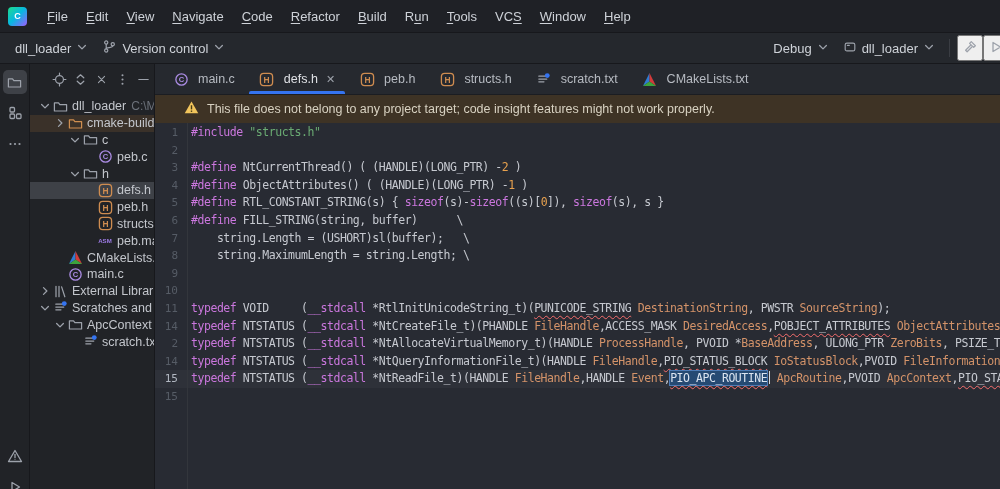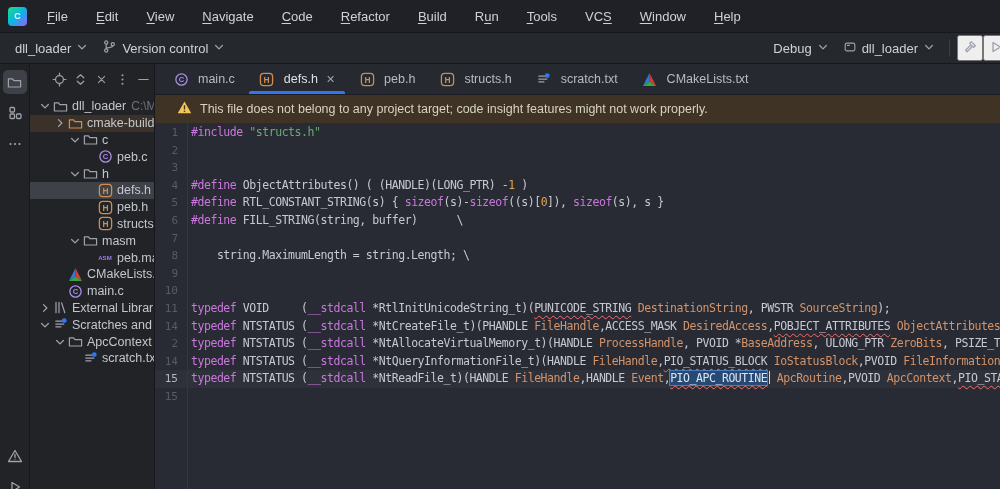--- a/index.html
+++ b/index.html
@@ -7,21 +7,21 @@
     font-family:"Liberation Sans",sans-serif;-webkit-font-smoothing:antialiased}
   .app{width:1000px;height:489px;display:flex;flex-direction:column;background:#282b33}
 
   
   .menubar{flex:0 0 33px;background:#1f2126;display:flex;align-items:center;
     padding:0 8px;border-bottom:1px solid #17181c}
   .logo{width:19px;height:19px;border-radius:4px;margin-right:12px;
     background:linear-gradient(135deg,#1fdc8a 0%,#07b8e0 48%,#9d5cff 100%);
     display:flex;align-items:center;justify-content:center}
   .logo span{color:#fff;font-size:9px;font-weight:bold}
-  .menu{display:flex;align-items:center;gap:12px}
+  .menu{display:flex;align-items:center;gap:2px}
   .menu-item{color:#ced2d8;font-size:13px;padding:3px 8px;border-radius:4px;cursor:default}
   .mn{text-decoration:underline;text-underline-offset:2px;text-decoration-thickness:1px}
 
   
   .toolbar{flex:0 0 31px;background:#25282d;display:flex;align-items:center;
     justify-content:space-between;padding-left:8px;border-bottom:1px solid #17181c}
   .tb-left,.tb-right{display:flex;align-items:center}
   .tb-widget{display:flex;align-items:center;gap:5px;color:#ced2d8;font-size:13px;
     background:none;border:none;padding:3px 7px;border-radius:4px;font-family:inherit}
   .tb-sep{width:1px;height:18px;background:#3a3d43;margin:0 7px}
@@ -54,21 +54,21 @@
   .tabbar{flex:0 0 31px;background:#26292f;display:flex;align-items:stretch;
     padding-left:6px;border-bottom:1px solid #1b1d22}
   .tab{position:relative;display:flex;align-items:center;gap:5px;padding:0 12px;
     font-size:12.5px;color:#b7bbc2;cursor:default}
   .tab.active{color:#dfe1e5}
   .tab.active:after{content:"";position:absolute;left:2px;right:2px;bottom:0;height:3px;
     background:#3574f0;border-radius:2px 2px 0 0}
   .tab .close{color:#9da2ab;font-size:11px;margin-left:3px}
 
   .banner{flex:0 0 28px;background:#3e3325;display:flex;align-items:center;gap:8px;
-    padding:0 22px;font-size:12.5px;color:#d8d2c2}
+    padding:0 29px;font-size:12.5px;color:#d8d2c2}
 
   .code{flex:1;position:relative;overflow:hidden;padding-top:1px;
     font-family:"DejaVu Sans Mono","Liberation Mono",monospace;
     font-size:11.5px;letter-spacing:-0.45px;line-height:17.6px;color:#c6c9d0}
   .gutline{position:absolute;left:32px;top:0;bottom:0;width:1px;background:#33363c}
   .cl{display:flex;height:17.6px;white-space:pre}
   .gut{flex:0 0 30px;text-align:right;padding-right:7px;color:#565c66;
     font-size:11px;letter-spacing:0}
   .src{padding-left:6px}
   .cl.cur{background:rgba(255,255,255,.03)}
@@ -316,33 +316,20 @@
           <div class="row" style="padding-left:53px">
     <span class="chev"></span>
             <span class="ficon">
               <svg width="15" height="15" viewBox="0 0 16 16">
                 <rect x="1.5" y="1.5" width="13" height="13" rx="3.5" fill="none" stroke="#ce8c50" stroke-width="1.4"></rect>
                 <text x="8" y="11.5" text-anchor="middle" font-size="9" font-weight="bold" fill="#ce8c50" font-family="Liberation Sans,sans-serif">H</text>
               </svg>
             </span>
     <span>structs.h</span>
           </div>
-          <div class="row" style="padding-left:38px">
-    <span class="chev">
-              <svg width="12" height="12" viewBox="0 0 16 16" fill="none" stroke="#9da2ab" stroke-width="1.7" stroke-linecap="round" stroke-linejoin="round">
-                <path d="M3.5 6l4.5 4.5L12.5 6"></path>
-              </svg>
-            </span>
-            <span class="ficon">
-              <svg width="15" height="15" viewBox="0 0 16 16" fill="none" stroke="#9da2ab" stroke-width="1.3" stroke-linecap="round" stroke-linejoin="round">
-                <path d="M1.5 4.2h4.4l1.4 1.8h7.2v6.8h-13z"></path>
-              </svg>
-            </span>
-    <span>masm</span>
-          </div>
           <div class="row" style="padding-left:53px">
     <span class="chev"></span>
             <span class="ficon">
               <svg width="16" height="15" viewBox="0 0 16 16">
                 <text x="8" y="10.5" text-anchor="middle" font-size="6.5" font-weight="bold" fill="#9e7ce8" font-family="Liberation Sans,sans-serif">ASM</text>
               </svg>
             </span>
     <span>peb.mas</span>
           </div>
           <div class="row" style="padding-left:23px">
@@ -489,33 +476,33 @@
       <div class="code" id="code">
         <div class="gutline"></div>
       <div class="cl">
     <span class="gut">1</span>
     <span class="src"><span class="tk-k">#include</span><span class="tk-d"> </span><span class="tk-s">"structs.h"</span></span></div>
           <div class="cl">
     <span class="gut">2</span>
     <span class="src"></span></div>
           <div class="cl">
     <span class="gut">3</span>
-    </div>
+    <span class="src"><span class="tk-k">#define</span><span class="tk-d"> NtCurrentThread() ( (HANDLE)(LONG_PTR) -</span><span class="tk-n">2</span><span class="tk-d"> )</span></span></div>
           <div class="cl">
     <span class="gut">4</span>
     <span class="src"><span class="tk-k">#define</span><span class="tk-d"> ObjectAttributes() ( (HANDLE)(LONG_PTR) -</span><span class="tk-n">1</span><span class="tk-d"> )</span></span></div>
           <div class="cl">
     <span class="gut">5</span>
     <span class="src"><span class="tk-k">#define</span><span class="tk-d"> RTL_CONSTANT_STRING(s) { </span><span class="tk-k">sizeof</span><span class="tk-d">(s)-</span><span class="tk-k">sizeof</span><span class="tk-d">((s)[</span><span class="tk-n">0</span><span class="tk-d">]), </span><span class="tk-k">sizeof</span><span class="tk-d">(s), s }</span></span></div>
           <div class="cl">
     <span class="gut">6</span>
     <span class="src"><span class="tk-k">#define</span><span class="tk-d"> FILL_STRING(string, buffer)      \</span></span></div>
           <div class="cl">
     <span class="gut">7</span>
-    </div>
+    <span class="src"><span class="tk-d">    string.Length = (USHORT)sl(buffer);   \</span></span></div>
           <div class="cl">
     <span class="gut">8</span>
     <span class="src"><span class="tk-d">    string.MaximumLength = string.Length; \</span></span></div>
           <div class="cl">
     <span class="gut">9</span>
     </div>
           <div class="cl">
     <span class="gut">10</span>
     <span class="src"></span></div>
           <div class="cl">

